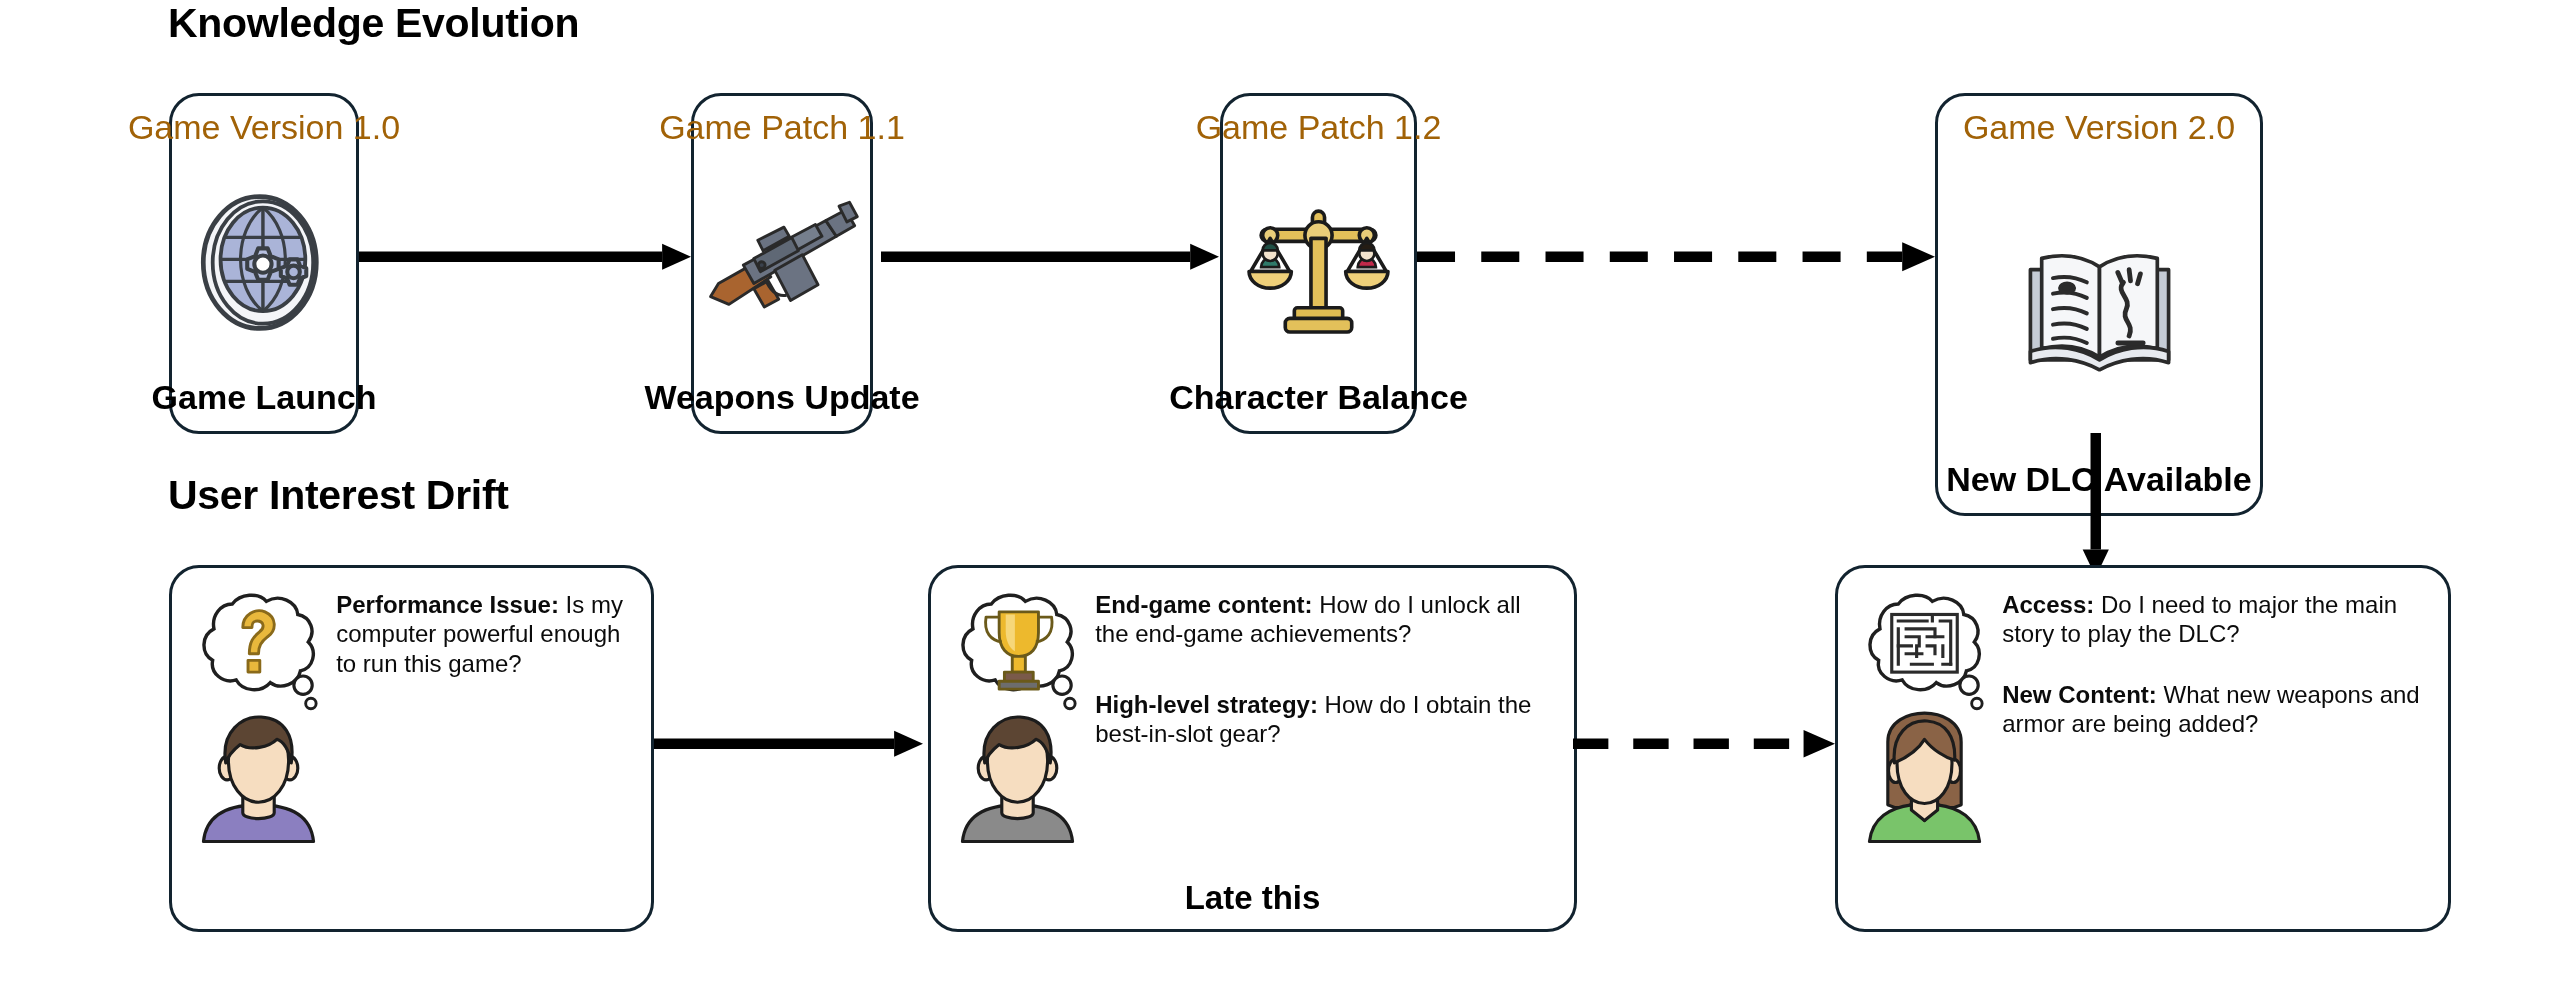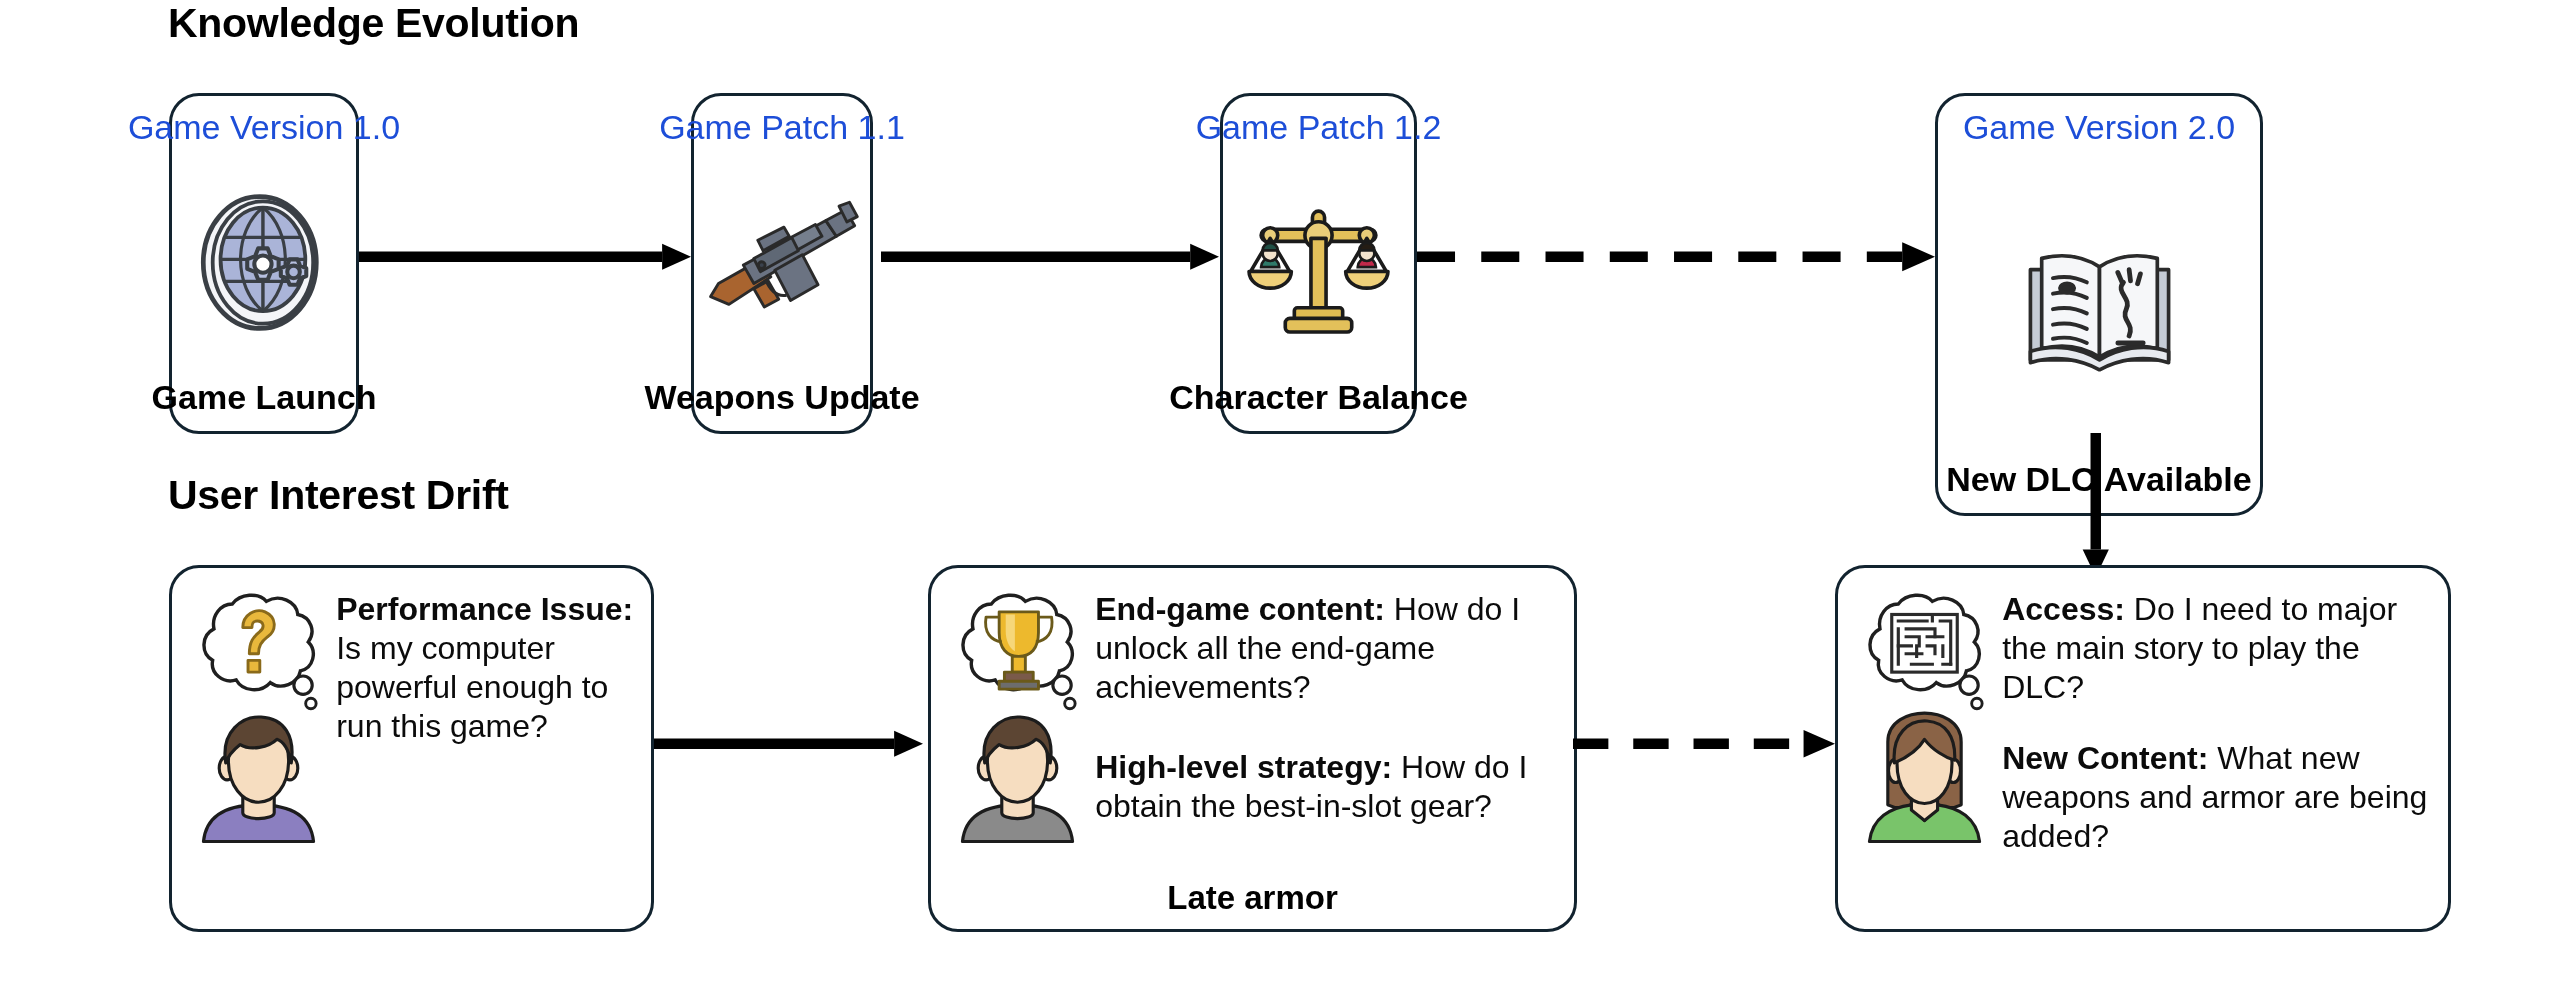--- a/index.html
+++ b/index.html
@@ -22,33 +22,33 @@
   
   .card{
     position:absolute;background:#fff;
     border:3.9px solid #12232f;border-radius:30px;
     box-sizing:border-box;
   }
 
   
   .top-card{display:flex;flex-direction:column;align-items:center;}
   .top-title{
-    font-size:34px;color:#1d4ed8;margin-top:14.4px;white-space:nowrap;line-height:1.05;
+    font-size:34px;color:#a16207;margin-top:14.4px;white-space:nowrap;line-height:1.05;
   }
   .top-icon{flex:1;display:flex;align-items:center;justify-content:center;width:100%;}
   .top-caption{
     font-size:34px;font-weight:bold;color:#000;margin-bottom:15.7px;white-space:nowrap;line-height:1.05;
   }
 
   
   .bot-card{display:flex;flex-direction:column;}
   .bot-body{flex:1;display:flex;flex-direction:row;padding:17px 17px 0 17px;box-sizing:border-box;}
   .persona-col{width:138px;flex:0 0 138px;display:flex;flex-direction:column;align-items:center;padding-top:2.6px;}
   .qa-col{flex:1;display:flex;flex-direction:column;justify-content:flex-start;padding-left:9.2px;padding-top:5.2px;}
-  .qa{font-size:32px;line-height:1.22;color:#0b0b0b;}
+  .qa{font-size:24px;line-height:1.22;color:#0b0b0b;}
   .qa + .qa{margin-top:26px;}
   .qa b{font-weight:bold;}
   .bot-caption{
     font-size:33px;font-weight:bold;text-align:center;margin-bottom:13px;white-space:nowrap;line-height:1.05;
   }
 
   
   .arrow{position:absolute;}
   .arrow svg{display:block;overflow:visible;}
 
@@ -279,21 +279,21 @@
       </div>
       <div class="qa-col">
         <div class="qa">
           <b>End-game content:</b><span> How do I unlock all the end-game achievements?</span>
         </div>
         <div class="qa" style="margin-top:41px;">
           <b>High-level strategy:</b><span> How do I obtain the best-in-slot gear?</span>
         </div>
       </div>
     </div>
-    <div class="bot-caption">Late armor</div>
+    <div class="bot-caption">Late this</div>
   </div>
 
   <div class="arrow" style="left:1573px;top:728px;width:262px;height:31.5px;">
     <svg width="262" height="31.5" viewBox="0 0 400 48">
       <line x1="0" y1="24" x2="352" y2="24" stroke="#000" stroke-width="16" stroke-dasharray="54 38"></line>
       <polygon points="352,3 400,24 352,45" fill="#000"></polygon>
     </svg>
   </div>
 
   <div class="card bot-card" style="left:1835px;top:565px;width:616px;height:367px;">

